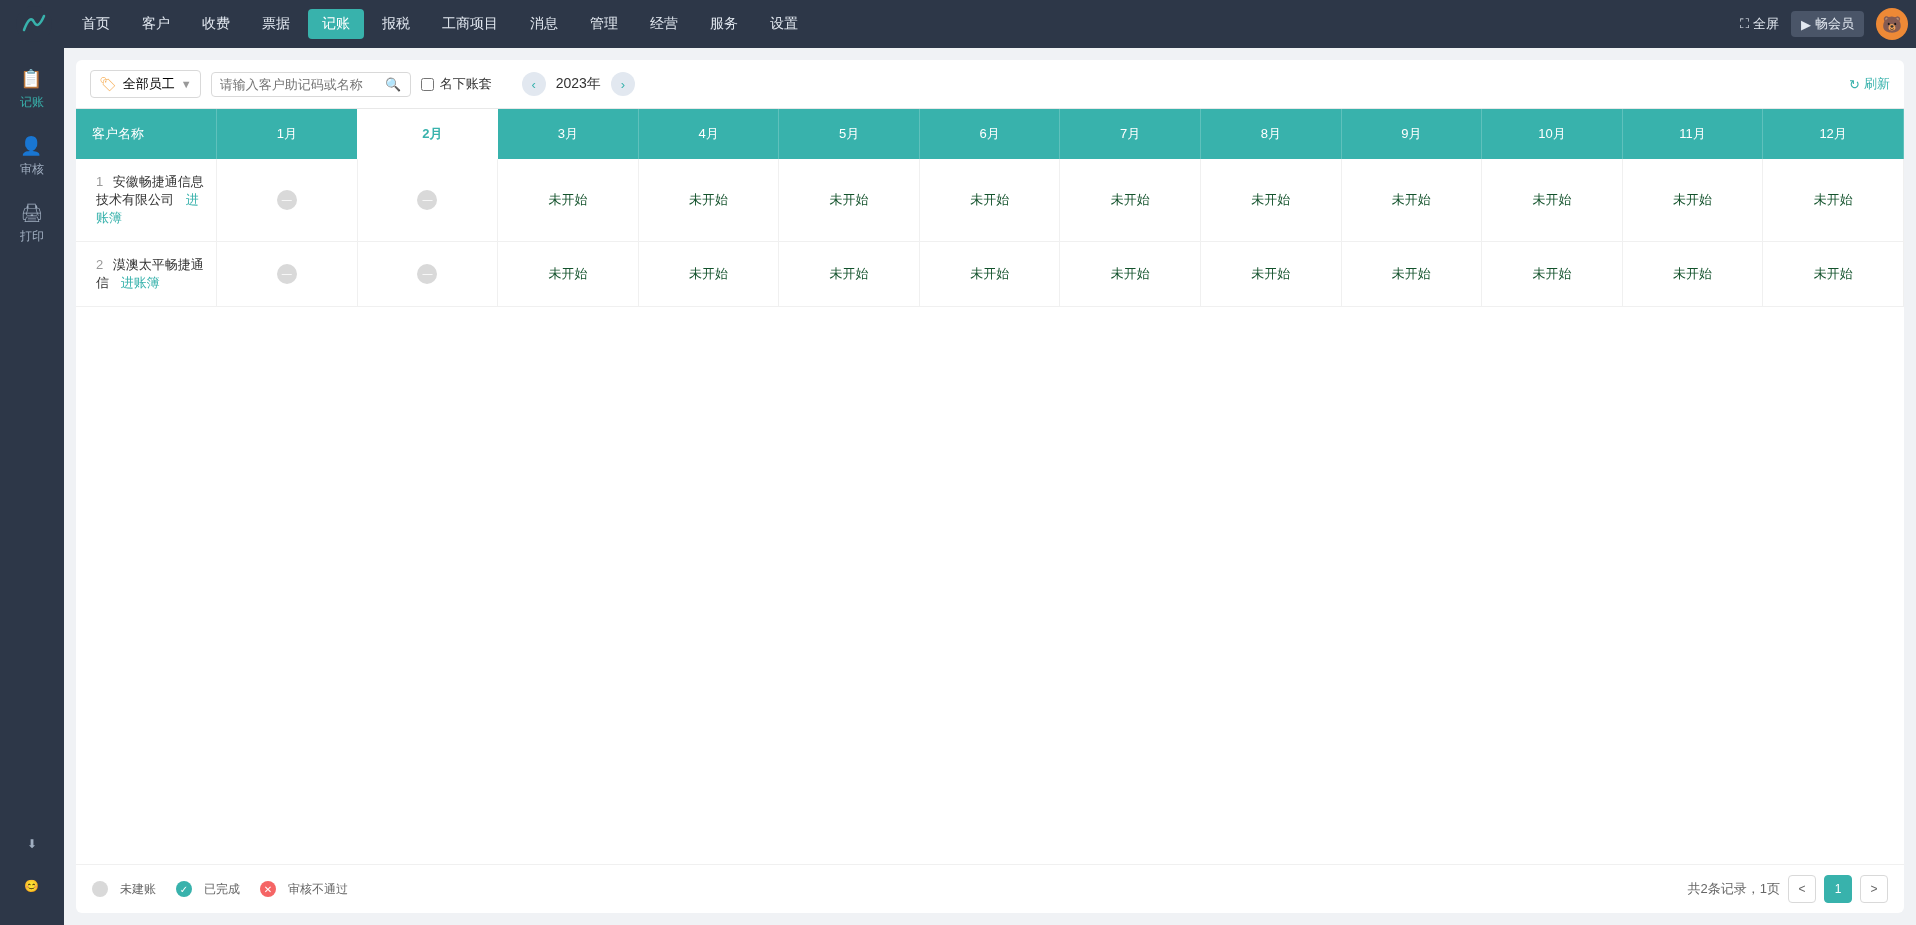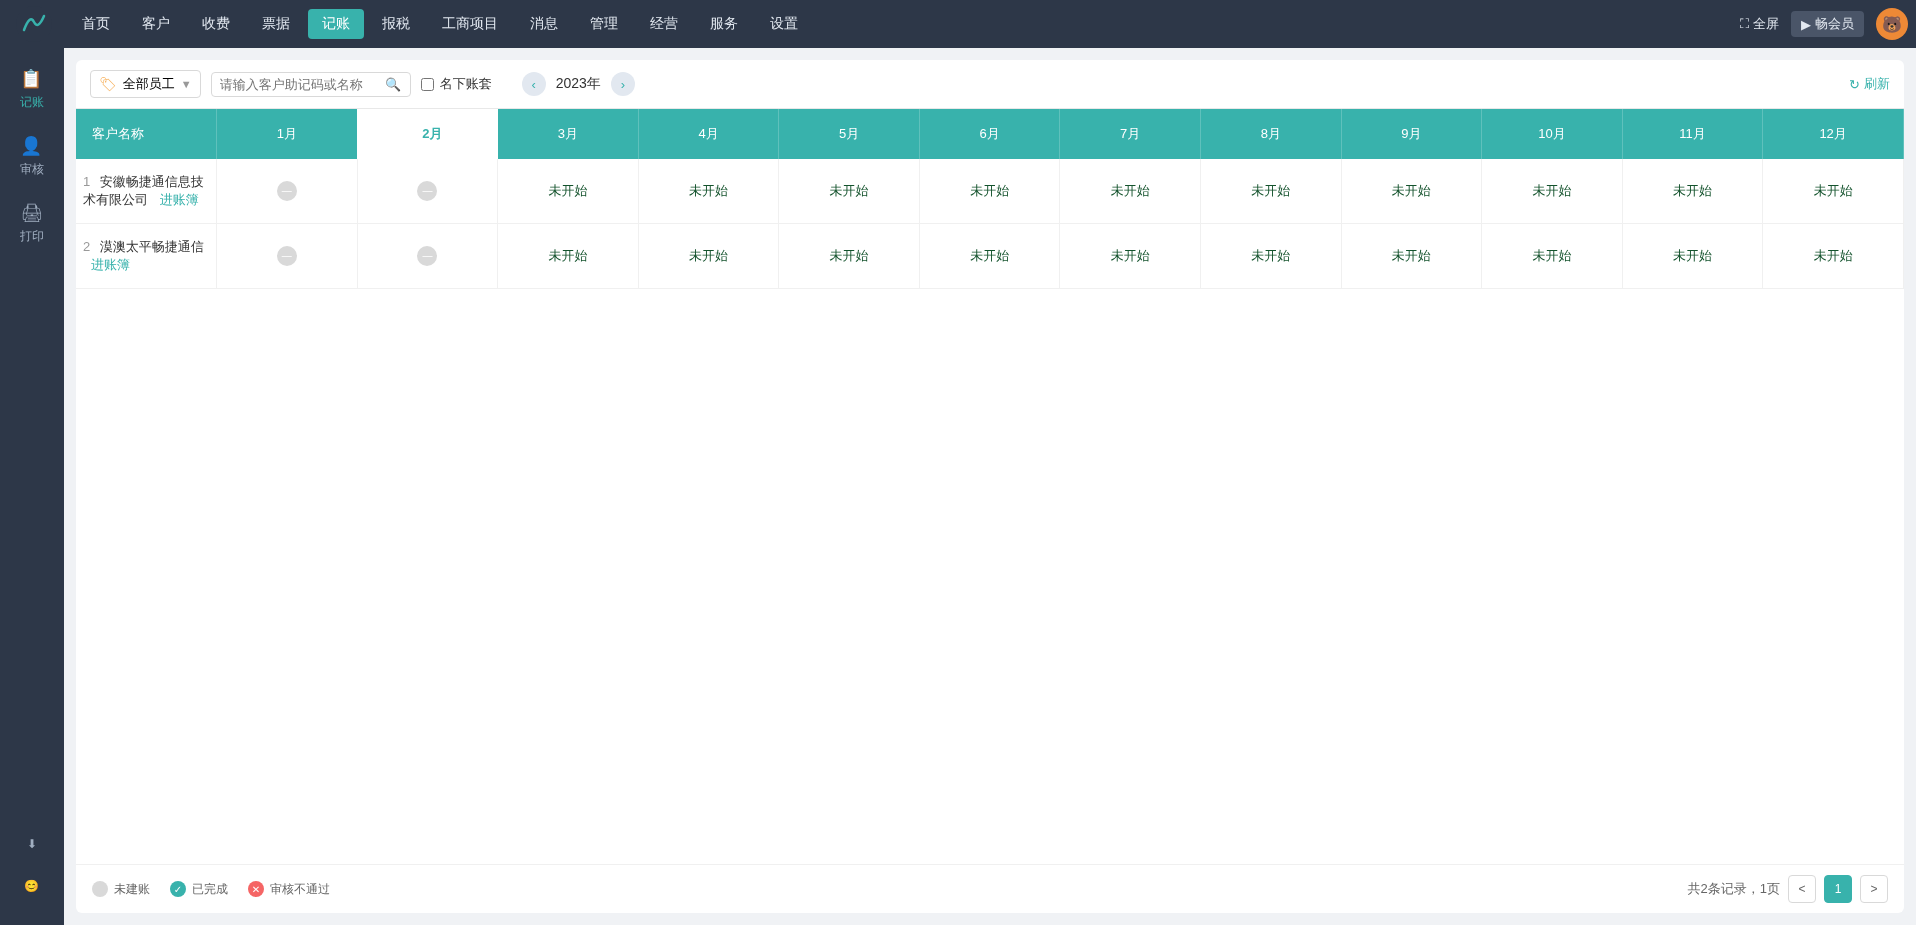--- a/index.html
+++ b/index.html
@@ -276,21 +276,21 @@
     }
     tbody td {
       padding: 14px 8px;
       text-align: center;
       font-size: 13px;
       color: #666;
       border-right: 1px solid #f0f0f0;
     }
     tbody td:first-child {
       text-align: left;
-      padding-left: 7px;
+      padding-left: 20px;
     }
     .row-num { color: #999; margin-right: 6px; }
     .company-name { color: #333; }
     .enter-link {
       color: #38b2ac;
       cursor: pointer;
       margin-left: 8px;
       font-size: 13px;
     }
     .status-not-started { color: #14532d; font-size: 13px; }
@@ -319,21 +319,21 @@
     .table-footer {
       display: flex;
       align-items: center;
       padding: 10px 16px;
       border-top: 1px solid #f0f0f0;
       gap: 20px;
     }
     .legend-item {
       display: flex;
       align-items: center;
-      gap: 6px;
+      gap: 12px;
       font-size: 12px;
       color: #666;
       text-align: right;
     }
     .legend-dot {
       width: 16px;
       height: 16px;
       border-radius: 50%;
     }
     .legend-dot.gray { background: #d9d9d9; }

